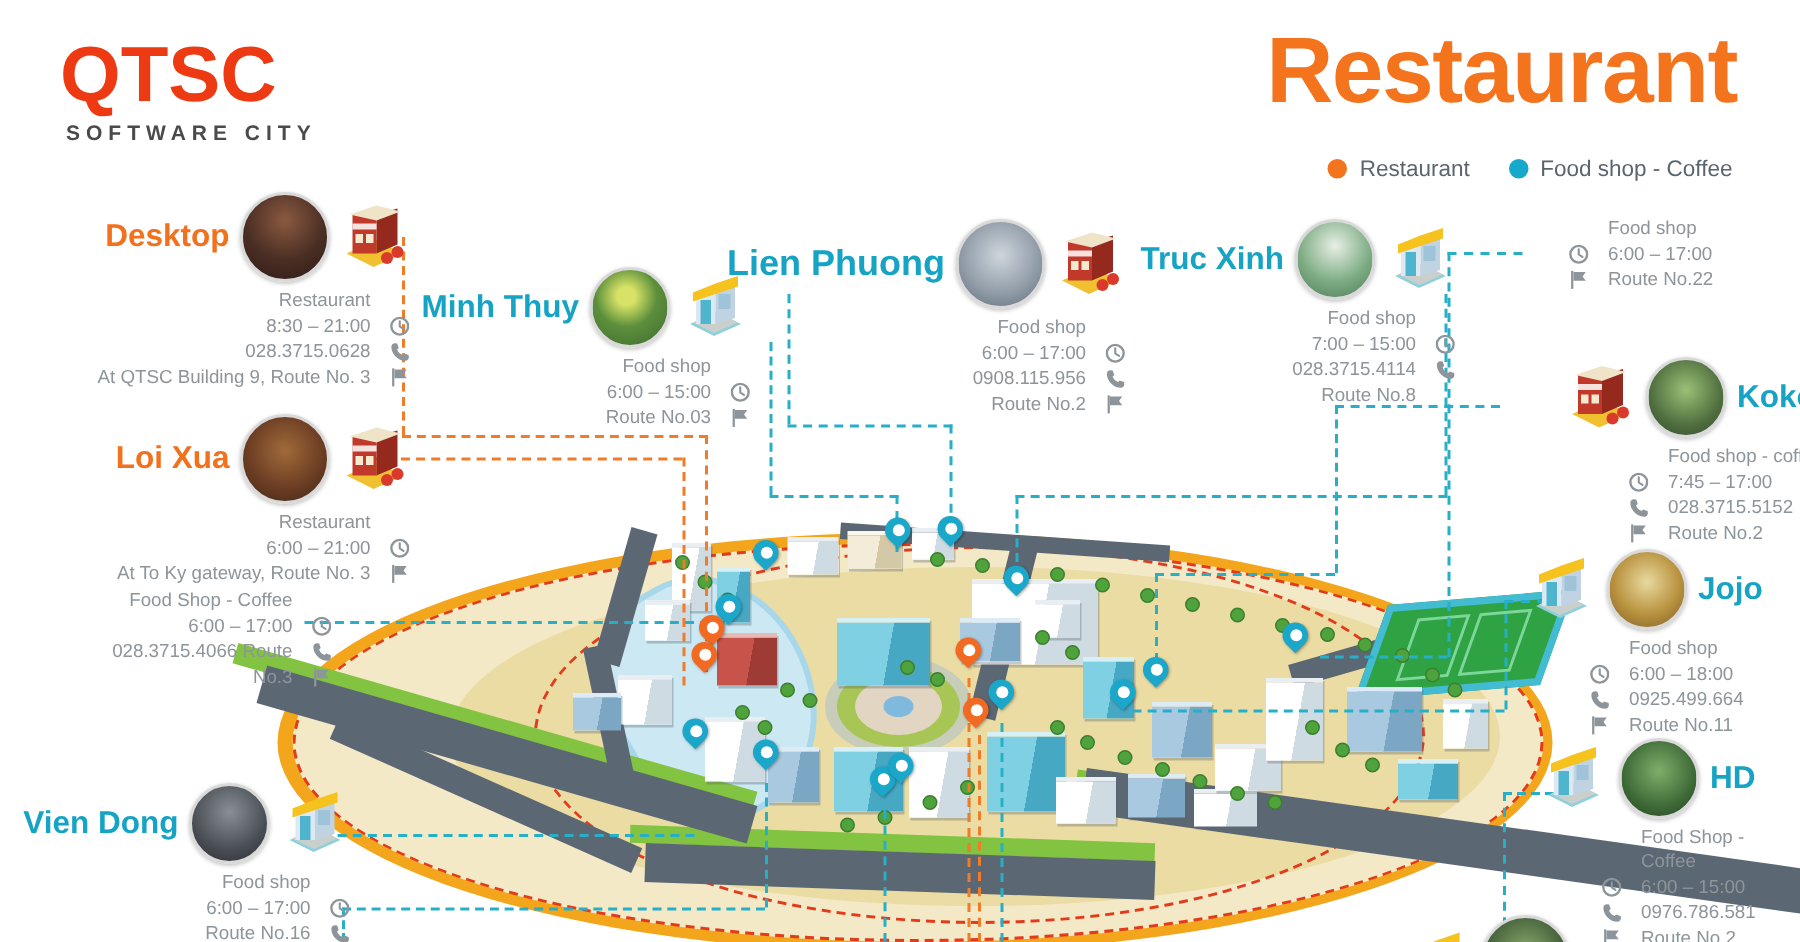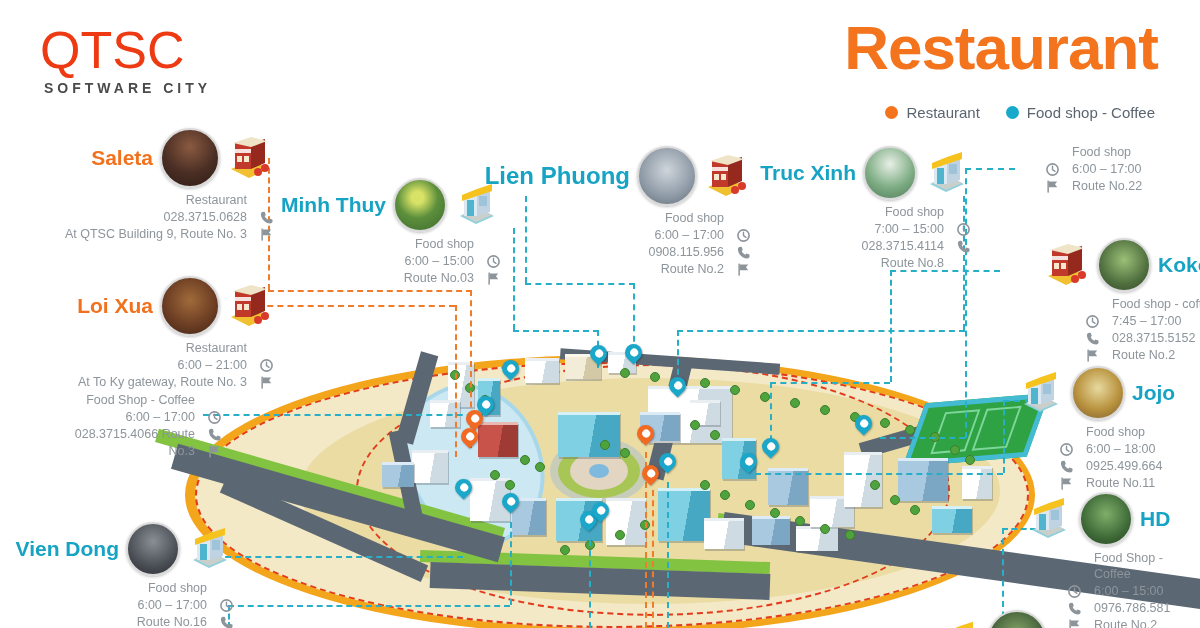--- a/index.html
+++ b/index.html
@@ -2,21 +2,21 @@
 <html><head>
 <meta charset="utf-8">
 <style>
   html,body{margin:0;padding:0;}
   body{width:1200px;height:628px;overflow:hidden;background:#fff;
        font-family:"Liberation Sans","DejaVu Sans",sans-serif;position:relative;}
   #page{position:absolute;left:0;top:0;width:1200px;height:628px;overflow:hidden;background:#fff;}
 
   
   .logo{position:absolute;left:40px;top:24px;}
-  .logo-word{font-size:52px;font-weight:400;letter-spacing:0px;color:#EE3A12;line-height:1;}
+  .logo-word{font-size:52px;font-weight:700;letter-spacing:0px;color:#EE3A12;line-height:1;}
   .logo-sub{font-size:14px;font-weight:700;letter-spacing:4px;color:#4a4a4a;margin-top:4px;margin-left:4px;}
   .title{position:absolute;right:42px;top:12px;font-size:62px;font-weight:800;color:#F4731D;letter-spacing:-1px;}
   .legend{position:absolute;right:45px;top:104px;display:flex;gap:26px;align-items:center;}
   .legend-item{display:flex;align-items:center;gap:8px;font-size:15px;color:#5A6570;}
   .dot{width:13px;height:13px;border-radius:50%;}
 
   
   .ell{position:absolute;border-radius:50%;}
   #ell-outer{left:185px;top:355px;width:850px;height:280px;background:#F3A51C;z-index:1;}
   #ell-cream{left:195px;top:362px;width:830px;height:262px;background:#F3E9C6;border:2px dashed #E23A1B;z-index:1;}
@@ -321,30 +321,38 @@
       <div class="pin pin-o" style="left: 637px; top: 425px;">
         <i></i>
       </div>
       <div class="pin pin-o" style="left: 642px; top: 465px;">
         <i></i>
       </div>
     </div>
 
   <div class="card" style="left:18px;top:128px;width:255px">
     <div class="head head-r">
-      <span class="name n-o">Saleta</span>
+      <span class="name n-o">Desktop</span>
       <span class="photo ph58 ph-saleta"></span>
       <svg class="bld-ic" width="46" height="46" viewBox="0 0 46 46">
           <use href="#bld-rest"></use>
         </svg>
     </div>
     <div class="lines acc-o">
       <div class="line ln-r">
           <span>Restaurant</span>
           <span class="lic"></span>
+        </div>
+      <div class="line ln-r">
+          <span>8:30 – 21:00</span>
+          <span class="lic">
+            <svg class="ic" viewBox="0 0 13 13">
+              <use href="#i-clock"></use>
+            </svg>
+          </span>
         </div>
       <div class="line ln-r">
           <span>028.3715.0628</span>
           <span class="lic">
             <svg class="ic" viewBox="0 0 13 13">
               <use href="#i-phone"></use>
             </svg>
           </span>
         </div>
       <div class="line ln-r">

